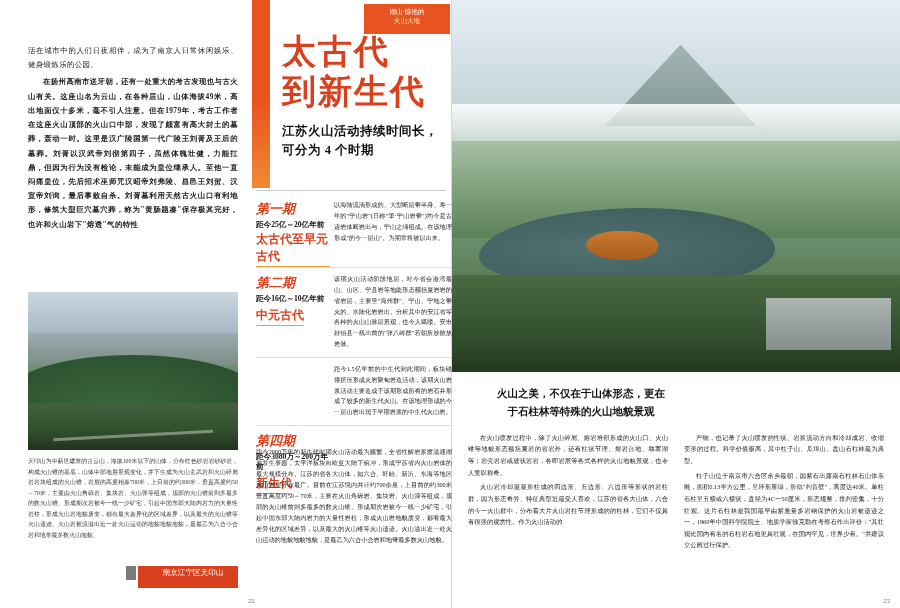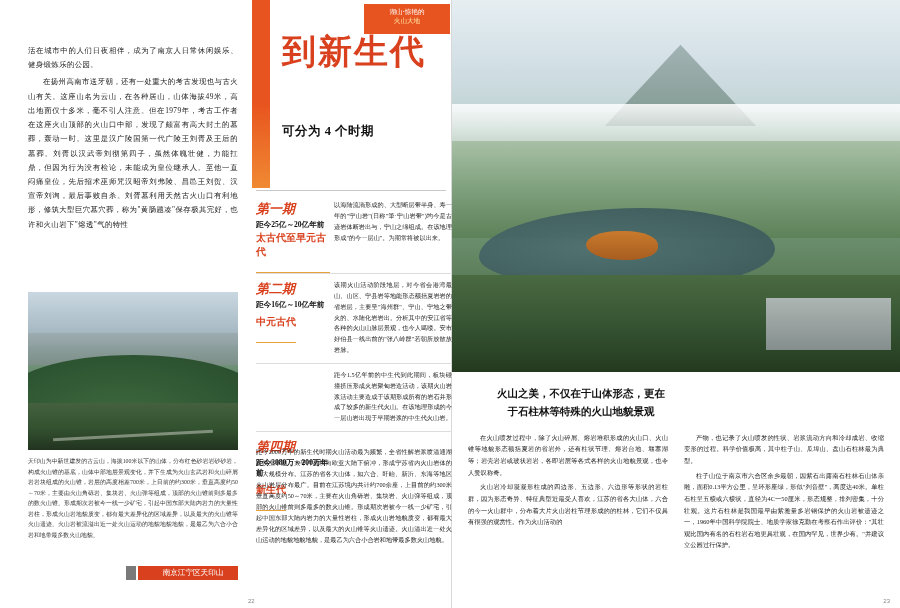--- a/index.html
+++ b/index.html
@@ -18,21 +18,21 @@
     width: 452px; height: 608px; position: relative;
     background: #ffffff;
     border-right: 1px solid #d8d8d8;
   }
   .col-body {
     position: absolute; left: 28px; top: 44px; width: 210px;
     font-size: 7.4px; line-height: 1.92; color: #1a1a1a;
     text-align: justify; letter-spacing: 0.4px;
   }
   .col-body p { margin: 0 0 3px 0; }
-  .col-body p.indent { text-indent: 15px; }
+  .col-body p.indent { text-indent: 15px; font-weight: bold; }
 
   
   .headline-block {
     position: absolute; left: 252px; top: 0px; width: 200px; height: 200px;
   }
   .orange-bar {
     position: absolute; left: 0; top: 0; width: 18px; height: 188px;
     background: linear-gradient(180deg,#e8541f 0%, #e8541f 55%, #f08a33 100%);
   }
   .kicker {
@@ -61,22 +61,22 @@
   
   .timeline { position: absolute; left: 256px; top: 200px; width: 196px; }
   .tl-item { position: relative; margin-bottom: 7px; }
   .tl-left { float: left; width: 74px; }
   .tl-phase {
     color: #d9411e; font-weight: bold; font-size: 13px;
     font-family: "Liberation Sans", sans-serif; margin-bottom: 2px; font-style: italic;
   }
   .tl-range { font-size: 7.6px; color: #111; font-weight: bold; margin-bottom: 1px; }
   .tl-era {
-    display: inline-block; font-size: 10px; color: #d9411e; font-weight: bold;
-    border-bottom: 1.5px solid #e8a03a; padding-bottom: 13px;
+    display: inline-block; font-size: 12px; color: #d9411e; font-weight: bold;
+    border-bottom: 1.5px solid #e8a03a; padding-bottom: 1px;
   }
   .tl-text {
     margin-left: 78px; font-size: 6.2px; line-height: 1.75; color: #222;
     text-align: justify;
   }
   .tl-div { clear: both; height: 1px; background: #ddd; margin: 5px 0 6px 0; }
 
   
   .photo-left {
     position: absolute; left: 28px; top: 292px; width: 210px; height: 158px;
@@ -93,21 +93,21 @@
   .photo-left .field { position:absolute; left:0; bottom:0; width:100%; height:30%;
     background: linear-gradient(180deg,#44603f 0%, #32512f 55%, #22331f 100%); }
   .photo-left .road { position:absolute; left:12%; bottom:8%; width:76%; height:3px;
     background:#c3c9bb; opacity:.55; transform: rotate(-3deg); }
 
   .caption-left {
     position: absolute; left: 28px; top: 456px; width: 210px;
     font-size: 5.9px; line-height: 1.78; color: #333; text-align: justify;
   }
   .credit-bar {
-    position: absolute; left: 138px; top: 566px; width: 100px; height: 14px;
+    position: absolute; left: 138px; top: 566px; width: 100px; height: 22px;
     background: #d9411e; color: #fff; font-size: 7.6px; line-height: 14px;
     text-align: center; font-family: "Liberation Sans", sans-serif; padding-left: 10px;
   }
   .credit-tag {
     position: absolute; left: 126px; top: 566px; width: 10px; height: 14px;
     background: #7a7a7a;
   }
   .pageno-left {
     position: absolute; left: 248px; bottom: 4px; font-size: 6px; color: #888;
     font-family: "Liberation Sans", sans-serif;
@@ -167,23 +167,25 @@
       <p class="indent">在扬州高南市送牙朝，还有一处重大的考古发现也与古火山有关。这座山名为云山，在各种居山，山体海拔49米，高出地面仅十多米，毫不引人注意。但在1979年，考古工作者在这座火山顶部的火山口中部，发现了颇富有高大封土的墓葬，轰动一时。这里是汉广陵国第一代广陵王刘胥及王后的墓葬。刘胥以汉武帝刘彻第四子，虽然体魄壮健，力能扛鼎，但因为行为没有检论，未能成为皇位继承人。至他一直闷痛皇位，先后招术巫师咒汉昭帝刘弗陵、昌邑王刘贺、汉宣帝刘询，最后事败自杀。刘胥墓利用天然古火山口有利地形，修筑大型巨穴墓穴葬，称为"黄肠题凑"保存极其完好，也许和火山岩下"熔透"气的特性</p>
     </div>
 
     <div class="headline-block">
       <div class="orange-bar"></div>
       <div class="kicker">
         <div>湖山·惊艳的</div>
         <div class="k2">火山大地</div>
       </div>
       <div class="big-title">
+        <div>太古代</div>
         <div>到新生代</div>
       </div>
       <div class="sub-title">
+        <div>江苏火山活动持续时间长，</div>
         <div>可分为 4 个时期</div>
       </div>
     </div>
     <div class="rule-line"></div>
 
     <div class="timeline">
       <div class="tl-item">
         <div class="tl-left">
           <div class="tl-phase">第一期</div>
           <div class="tl-range">距今25亿～20亿年前</div>

